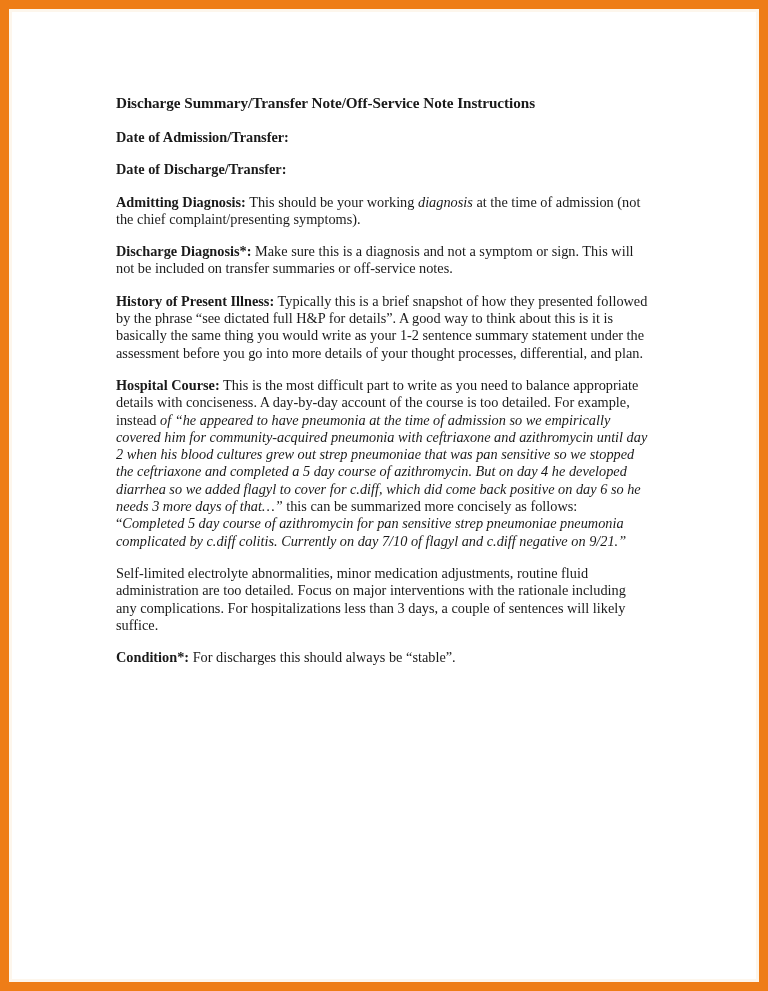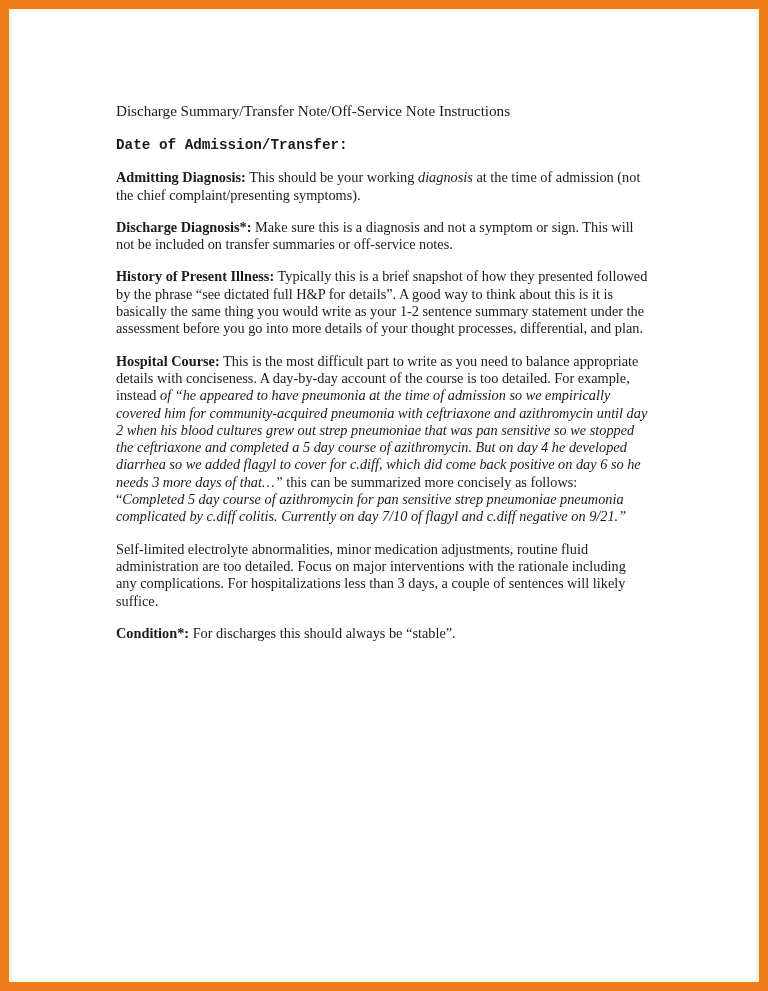--- a/index.html
+++ b/index.html
@@ -41,39 +41,38 @@
   
   .doc-body {
     position: absolute;
     left: 104px;
     top: 78px;
     width: 532px;
   }
 
   .doc-title {
     font-size: 15.2px;
-    font-weight: normal;
+    font-weight: bold;
     line-height: 18px;
-    margin: 12px 0 17px 0;
+    margin: 4px 0 17px 0;
     letter-spacing: -0.05px;
     color: #1a1a1a;
   }
 
   p.block {
     font-size: 14.3px;
     line-height: 17.3px;
     margin: 0 0 15px 0;
     color: #1a1a1a;
     text-align: left;
   }
   p.block:last-child { margin-bottom: 0; }
 
   p.label-only {
     margin-bottom: 15px;
-    font-family: Liberation Mono, monospace;
   }
 
   .lbl {
     font-weight: bold;
   }
   .it {
     font-style: italic;
   }
   .gap-lg { margin-bottom: 16px; }
 </style>
@@ -85,20 +84,23 @@
     <div class="page-sheet">
 
       <div class="doc-body">
 
         <h1 class="doc-title">Discharge Summary/Transfer Note/Off-Service Note Instructions</h1>
 
         <p class="block label-only">
           <span class="lbl">Date of Admission/Transfer:</span>
         </p>
 
+        <p class="block label-only">
+          <span class="lbl">Date of Discharge/Transfer:</span>
+        </p>
 
         <p class="block">
           <span class="lbl">Admitting Diagnosis:</span><span> This should be your working </span><span class="it">diagnosis</span><span> at the time of admission (not the chief complaint/presenting symptoms).</span>
         </p>
 
         <p class="block">
           <span class="lbl">Discharge Diagnosis*:</span><span> Make sure this is a diagnosis and not a symptom or sign. This will not be included on transfer summaries or off-service notes.</span>
         </p>
 
 

